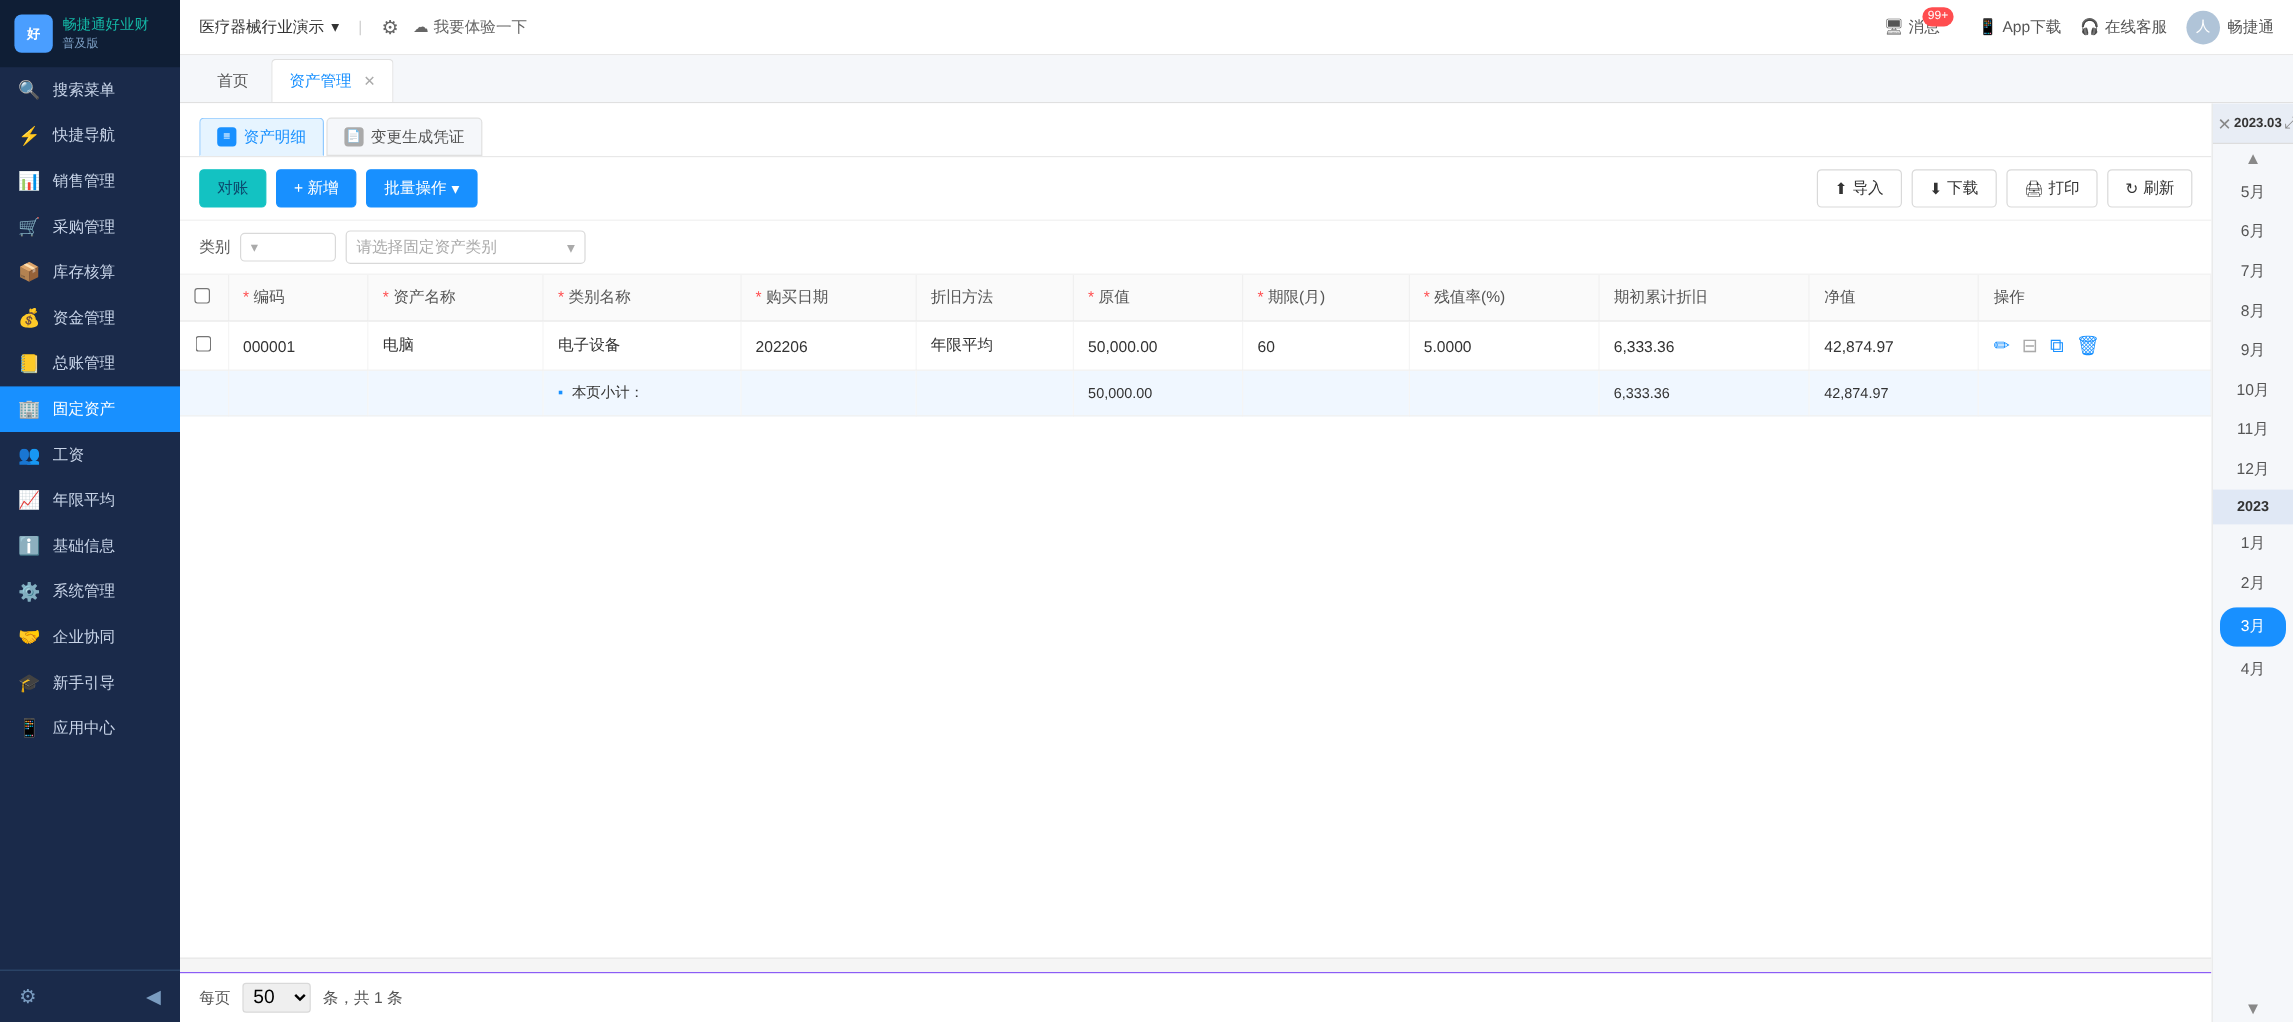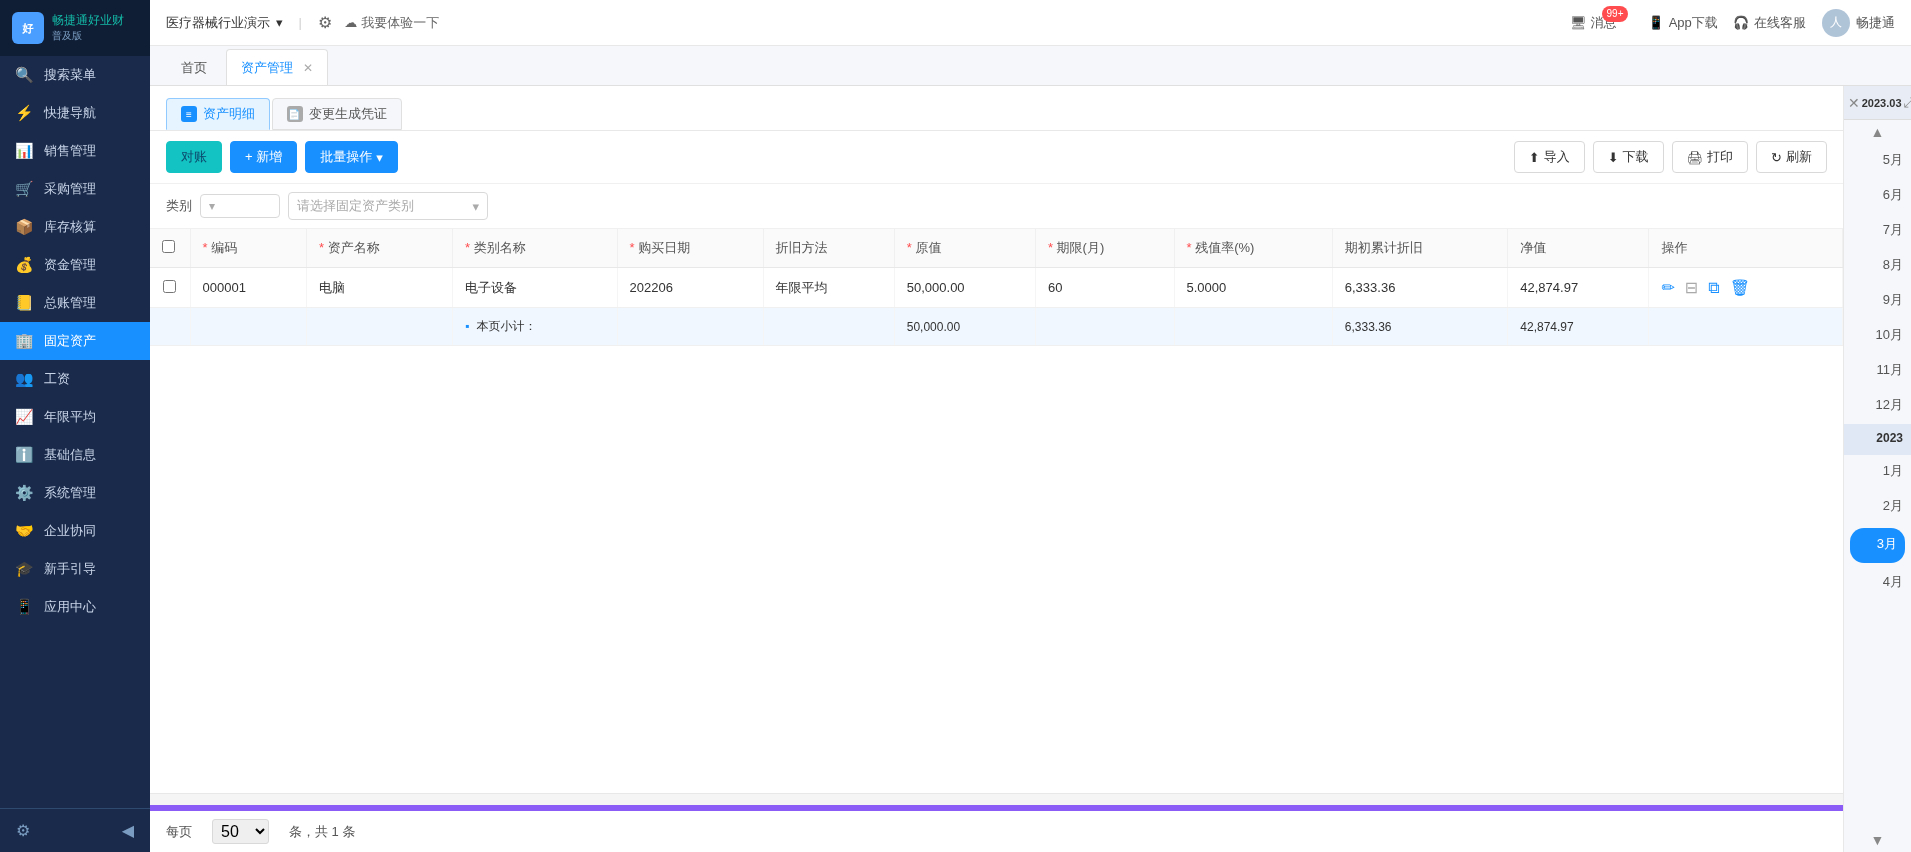--- a/index.html
+++ b/index.html
@@ -383,24 +383,24 @@
       display: flex;
       align-items: center;
     }
     .action-icon.gray { color: #aaa; }
 
     
     .pagination-bar {
       display: flex;
       align-items: center;
       padding: 8px 16px;
-      border-top: 6px solid #8b5cf6;
+      border-top: 1px solid #8b5cf6;
       font-size: 13px;
       color: #555;
-      gap: 20px;
+      gap: 10px;
       flex-shrink: 0;
       background: #fff;
     }
     .pagination-select {
       border: 1px solid #d9d9d9;
       border-radius: 3px;
       padding: 2px 4px;
       font-size: 16px;
     }
 
@@ -444,25 +444,25 @@
     }
     .date-items {
       flex: 1;
       overflow-y: auto;
       display: flex;
       flex-direction: column;
     }
     .date-items::-webkit-scrollbar { width: 3px; }
     .date-item {
       padding: 7px 8px;
-      text-align: right;
+      text-align: center;
       font-size: 13px;
       color: #555;
       cursor: pointer;
-      border-bottom: 3px solid #0f766e;
+      border-bottom: 1px solid #0f766e;
       border-bottom-color: transparent;
     }
     .date-item.active {
       background: #1890ff;
       color: #fff;
       border-radius: 14px;
       margin: 3px 6px;
     }
     .date-item.year-label {
       background: #e0e8f5;

